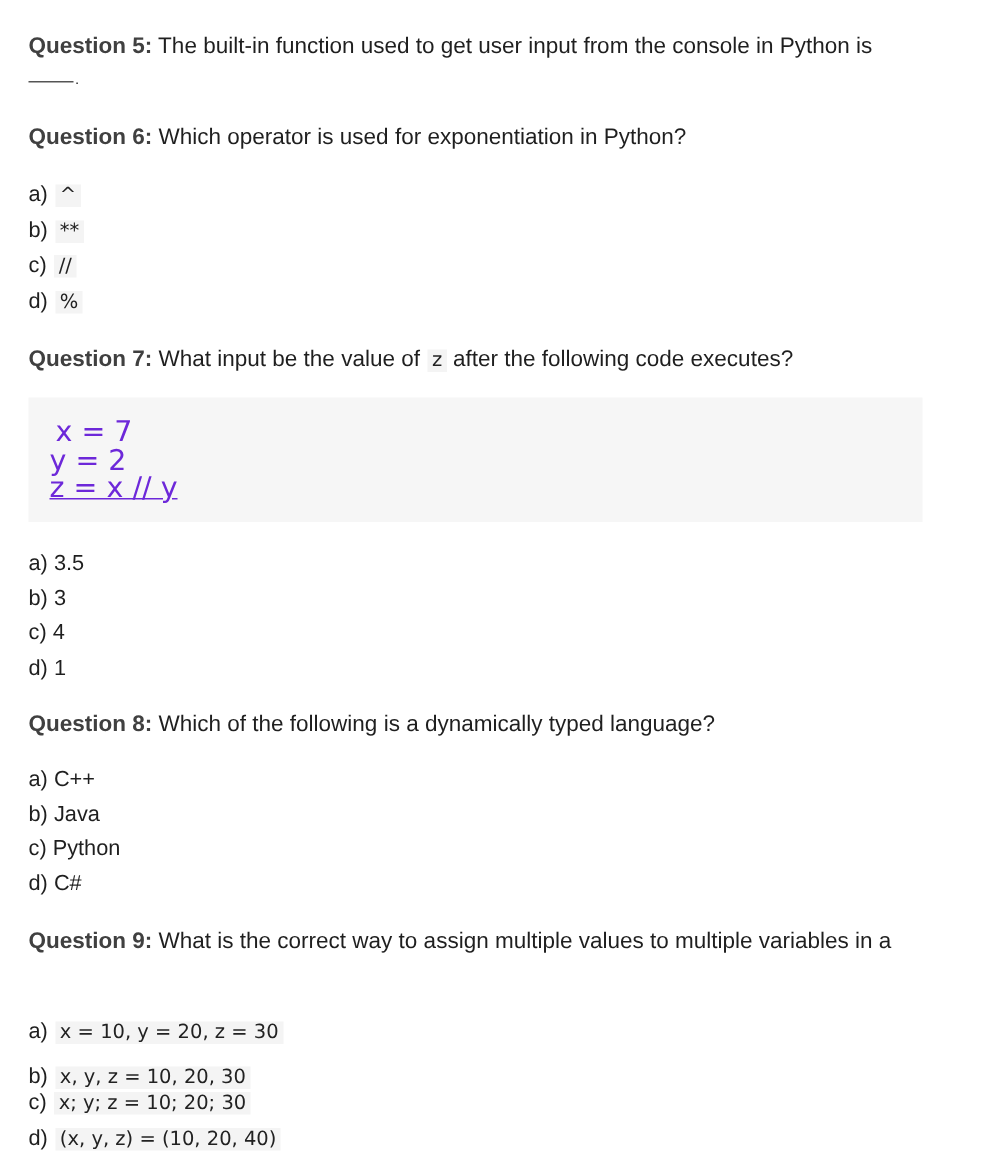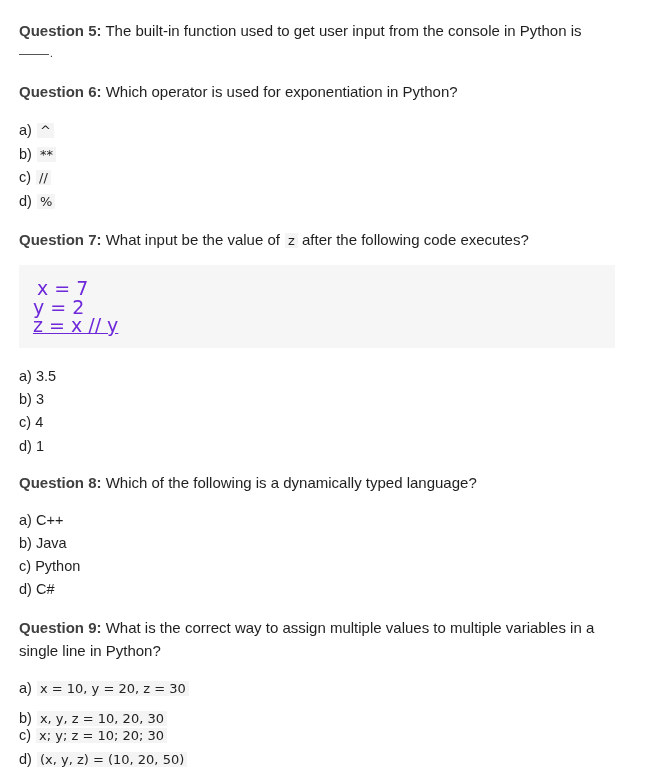--- a/index.html
+++ b/index.html
@@ -61,18 +61,17 @@
 <div class="q" style="top:471px;">
   <b>Question 8:</b><span> Which of the following is a dynamically typed language?</span>
 </div>
 <div class="opt" style="top:510px;"><span>a)</span> <span>C++</span></div>
 <div class="opt" style="top:533px;"><span>b)</span> <span>Java</span></div>
 <div class="opt" style="top:556px;"><span>c)</span> <span>Python</span></div>
 <div class="opt" style="top:579px;"><span>d)</span> <span>C#</span></div>
 
 <div class="q" style="top:616px;">
   <b>Question 9:</b><span> What is the correct way to assign multiple values to multiple variables in a</span><br>
-  <span>single line in Python?</span>
 </div>
 <div class="opt" style="top:678px;text-align:center;"><span class="letter">a)</span><span class="code-inline">x = 10, y = 20, z = 30</span></div>
 <div class="opt" style="top:708px;"><span class="letter">b)</span><span class="code-inline">x, y, z = 10, 20, 30</span></div>
 <div class="opt" style="top:725px;text-align:center;"><span class="letter">c)</span><span class="code-inline">x; y; z = 10; 20; 30</span></div>
-<div class="opt" style="top:749px;"><span class="letter">d)</span><span class="code-inline">(x, y, z) = (10, 20, 50)</span></div>
+<div class="opt" style="top:749px;"><span class="letter">d)</span><span class="code-inline">(x, y, z) = (10, 20, 40)</span></div>
 
 </body></html>

